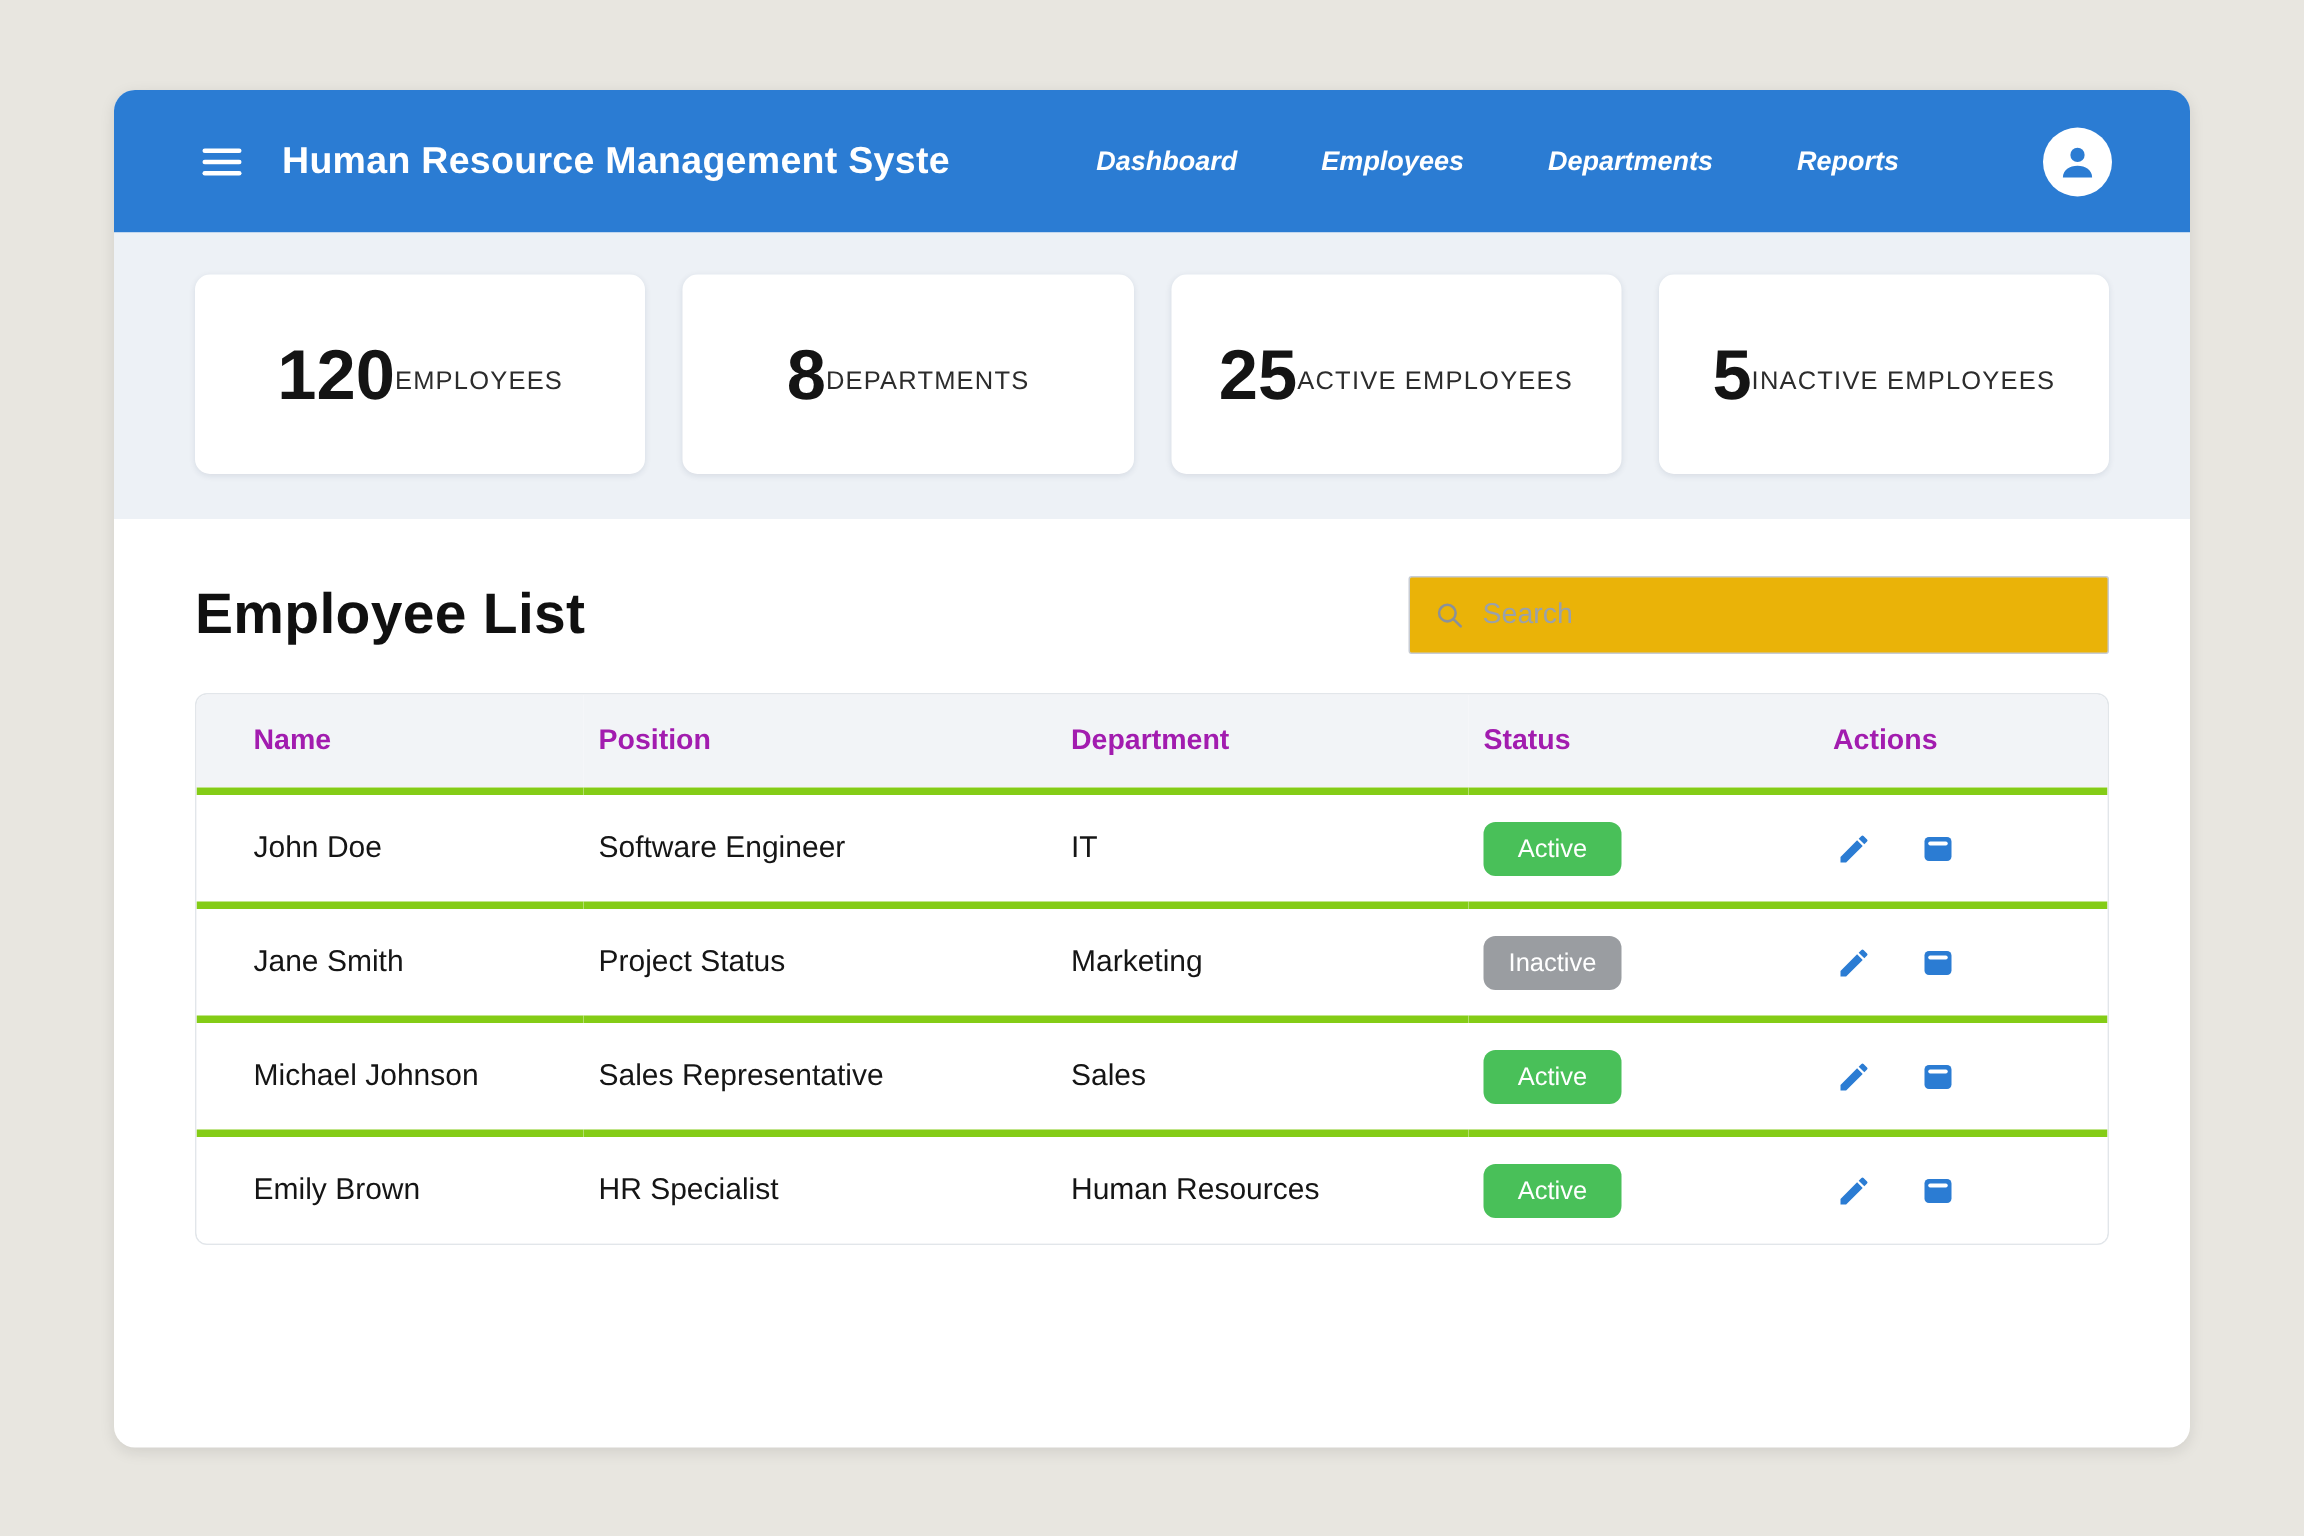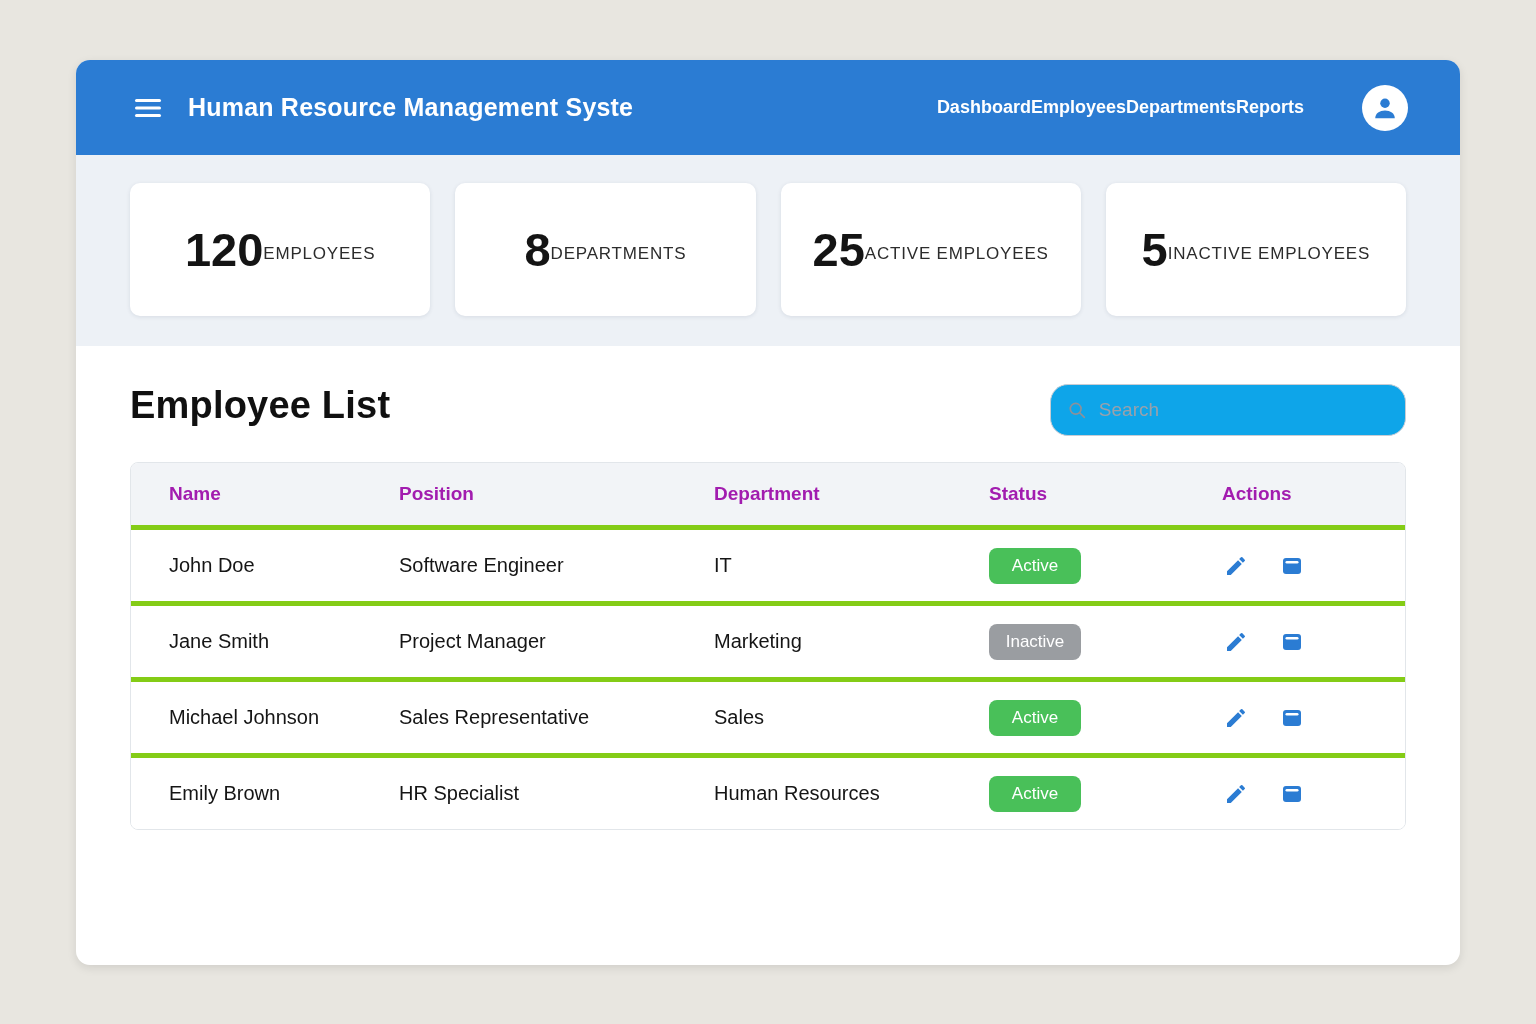--- a/index.html
+++ b/index.html
@@ -11,21 +11,21 @@
     box-shadow:0 3px 10px rgba(0,0,0,0.10);
   }
 
   
   .topbar {
     height:95px; background:#2b7cd3; display:flex; align-items:center;
     padding:0 52px 0 54px; color:#fff;
   }
   .hamburger { background:none; border:none; cursor:pointer; padding:4px; display:flex; }
   .app-title { font-size:25px; font-weight:bold; margin-left:22px; white-space:nowrap; letter-spacing:0.2px; }
-  .nav { display:flex; align-items:center; margin-left:auto; margin-right:58px; }
+  .nav { display:flex; align-items:center; gap:56px; margin-left:auto; margin-right:96px;font-style:italic; }
   .nav a { color:#fff; text-decoration:none; font-size:18px; font-weight:600; cursor:pointer; white-space:nowrap; }
   .avatar {
     width:46px; height:46px; border-radius:50%; background:#ffffff;
     display:flex; align-items:center; justify-content:center; cursor:pointer; flex:0 0 auto;
   }
 
   
   .stats {
     background:#edf1f6; padding:28px 54px 30px 54px;
     display:flex; gap:25px;
@@ -33,25 +33,25 @@
   .stat-card {
     flex:1; background:#ffffff; border-radius:10px; height:133px;
     box-shadow:0 1px 4px rgba(20,40,70,0.10);
     display:flex; flex-direction:row; align-items:center; justify-content:center;
   }
   .stat-value { font-size:47px; font-weight:bold; color:#141414; line-height:1.1; }
   .stat-label { font-size:17px; color:#2c2c2c; letter-spacing:0.8px; margin-top:8px; font-weight:500; }
 
   
   .main { padding:38px 54px 0 54px; background:#ffffff; }
-  .list-header { display:flex; align-items:flex-start; justify-content:space-between; margin-bottom:26px; }
+  .list-header { display:flex; align-items:center; justify-content:space-between; margin-bottom:26px; }
   .page-title { font-size:38px; font-weight:bold; color:#101010; letter-spacing:0.2px; }
   .search-box {
-    width:356px; height:52px; border:1.5px solid #c7ccd4; border-radius:18px;
-    display:flex; align-items:center; padding:0 16px; background:#0ea5e9;
+    width:467px; height:52px; border:1.5px solid #c7ccd4; border-radius:2px;
+    display:flex; align-items:center; padding:0 16px; background:#eab308;
   }
   .search-box input {
     border:none; outline:none; font-size:19px; color:#333; width:100%;
     margin-left:12px; font-family:"Liberation Sans", sans-serif; background:transparent;
   }
   .search-box input::placeholder { color:#9aa1ab; }
 
   
   .emp-table {
     width:100%; border-collapse:separate; border-spacing:0;
@@ -169,21 +169,21 @@
                   <rect x="3" y="4" width="18" height="16" rx="3" fill="#2b7cd3"></rect>
                   <rect x="5.5" y="7" width="13" height="2.6" rx="1.3" fill="#ffffff"></rect>
                 </svg>
               </button>
             </div>
           </td>
         </tr>
 
         <tr>
           <td class="col-name">Jane Smith</td>
-          <td class="col-pos">Project Manager</td>
+          <td class="col-pos">Project Status</td>
           <td class="col-dept">Marketing</td>
           <td class="col-status"><span class="badge inactive">Inactive</span></td>
           <td class="col-act">
             <div class="actions">
               <button class="icon-btn">
                 <svg width="24" height="24" viewBox="0 0 24 24">
                   <path d="M3 17.25V21h3.75L17.81 9.94l-3.75-3.75L3 17.25zM20.71 7.04a1 1 0 0 0 0-1.41l-2.34-2.34a1 1 0 0 0-1.41 0l-1.83 1.83 3.75 3.75 1.83-1.83z" fill="#2b7cd3"></path>
                 </svg>
               </button>
               <button class="icon-btn">

